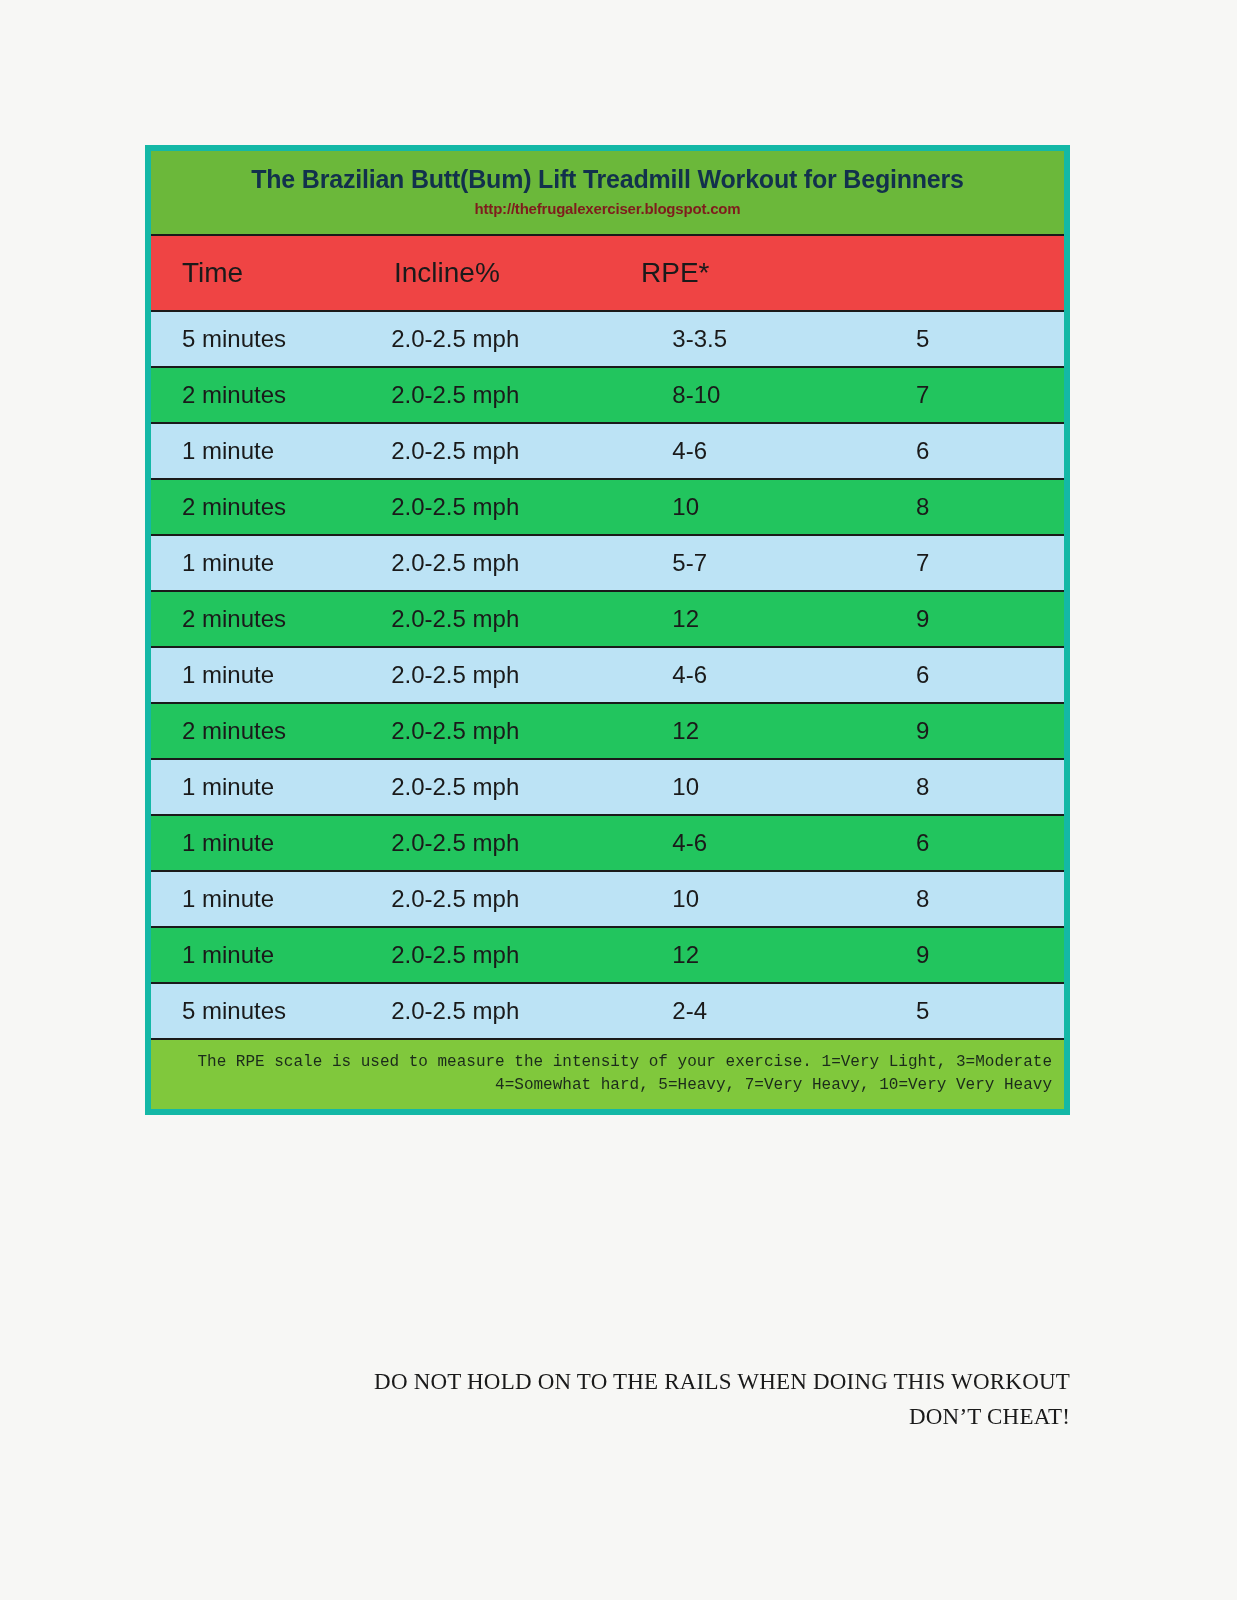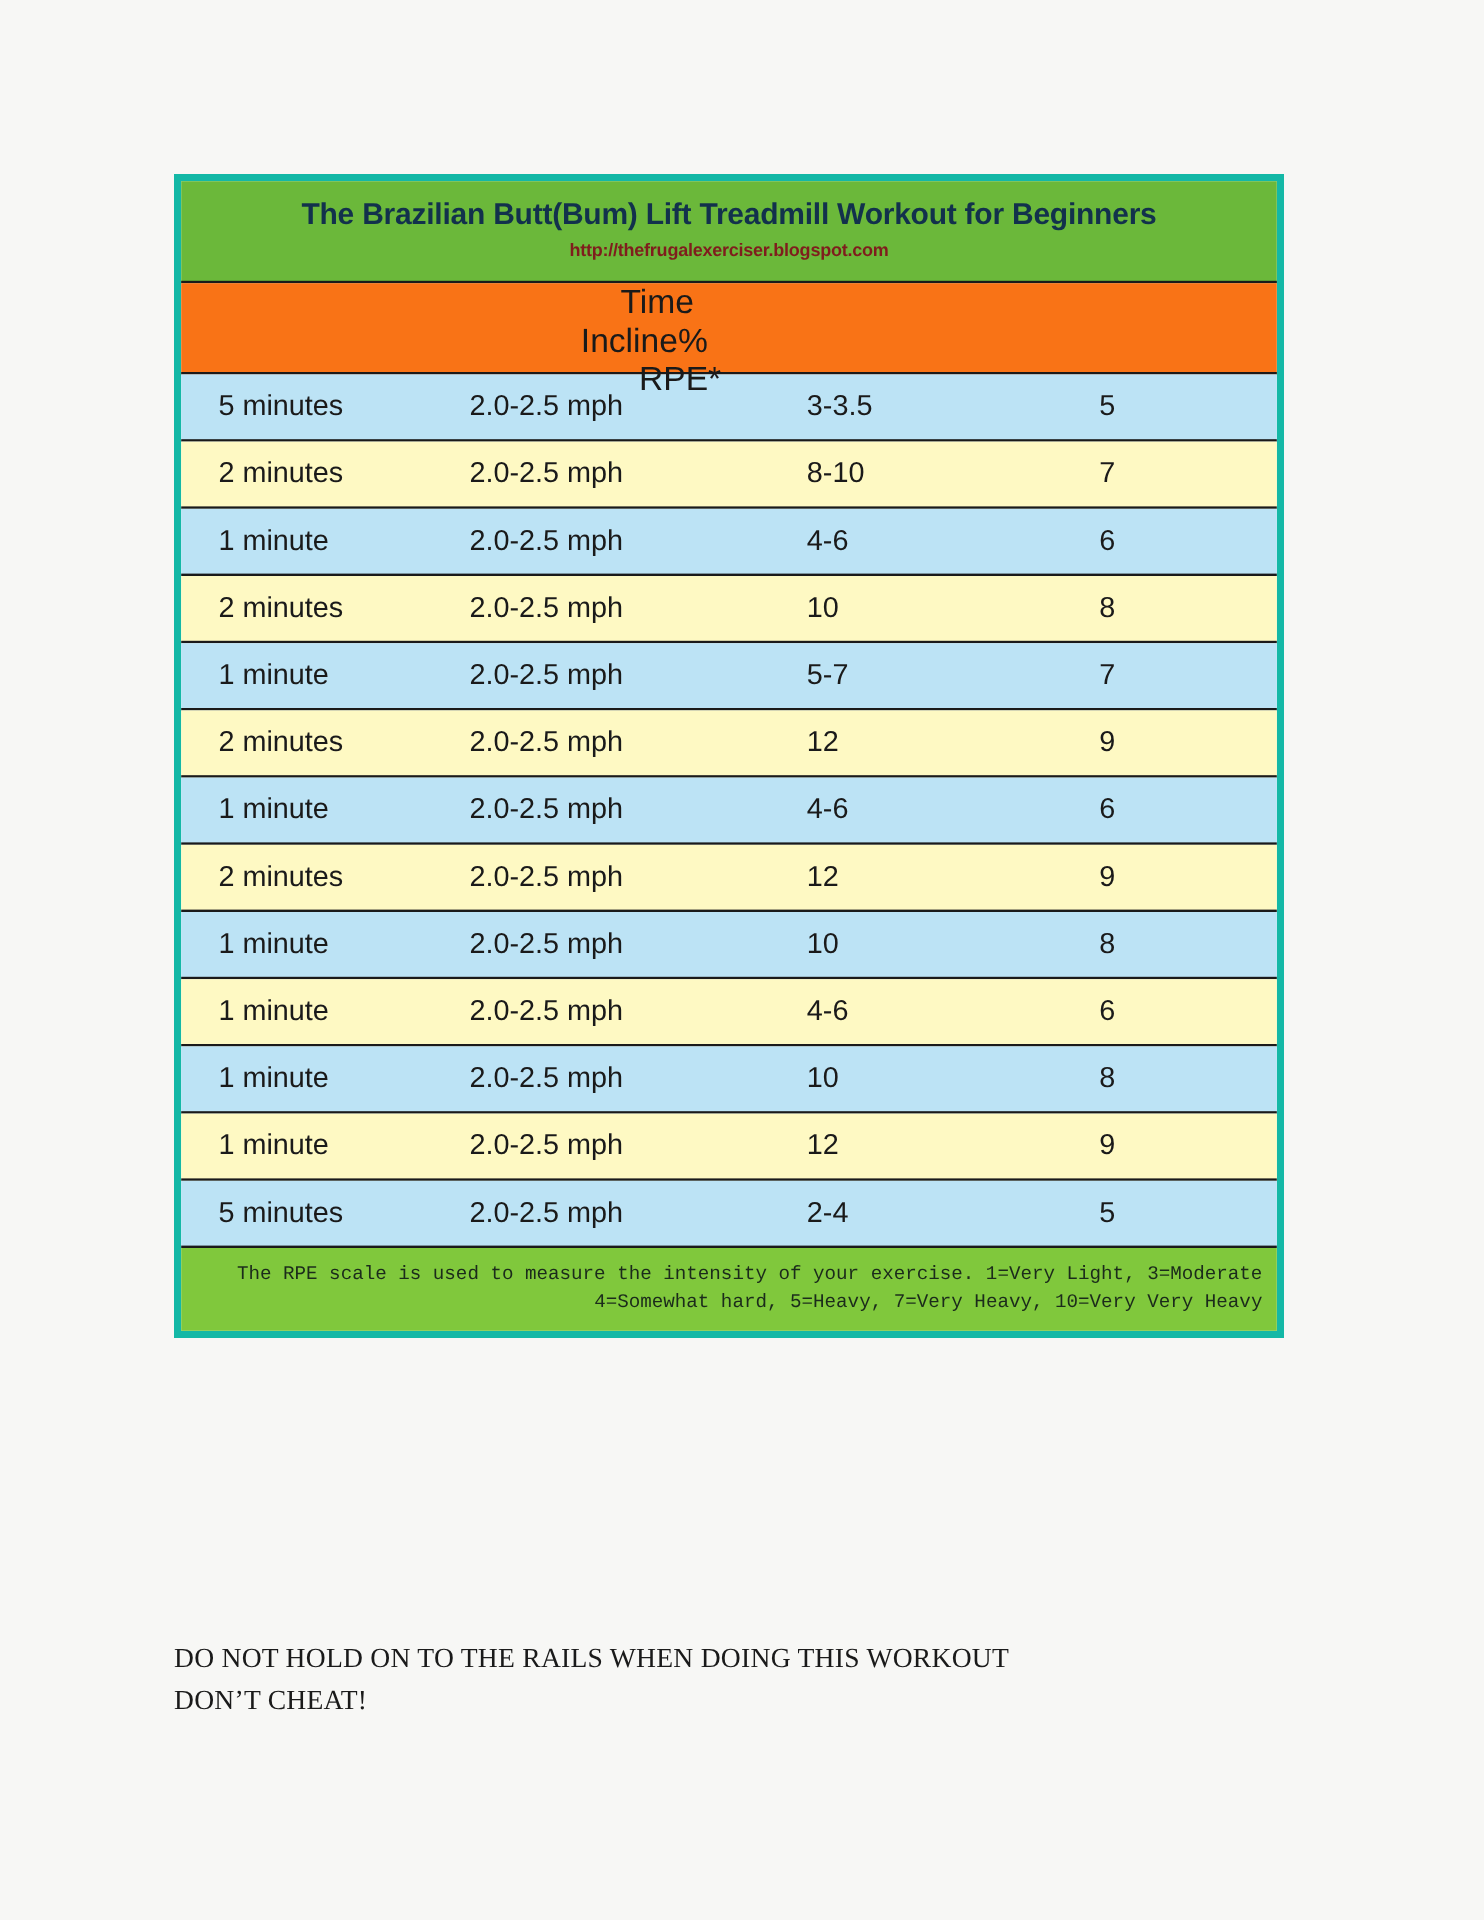--- a/index.html
+++ b/index.html
@@ -56,36 +56,35 @@
 
   
   .col-header-row,
   .data-row {
     display: flex;
     align-items: center;
     border-bottom: 2px solid #1a1a1a;
     box-sizing: border-box;
   }
   .col-header-row {
-    background: #f97316;
+    background: #ef4444;
     height: 76px;
-    flex-direction: column;
   }
   .col-header-row .cell {
     color: #1a1a1a;
     font-size: 28px;
     font-weight: normal;
   }
 
   
   .data-row {
     height: 56px;
   }
   .data-row.blue { background: #bce3f5; }
-  .data-row.orange { background: #fef9c3; }
+  .data-row.orange { background: #22c55e; }
   .data-row .cell {
     color: #1a1a1a;
     font-size: 24px;
   }
 
   
   .cell { box-sizing: border-box; }
   .cell.c-time    { width: 243px; padding-left: 31px; }
   .cell.c-speed   { width: 285px; padding-left: 0px; }
   .cell.c-incline { width: 247px; padding-left: 0px; }
@@ -104,21 +103,21 @@
     font-size: 16px;
     line-height: 1.42;
   }
 
   
   .footer {
     position: absolute;
     left: 145px;
     top: 1365px;
     width: 925px;
-    text-align: left;
+    text-align: right;
     font-family: "Liberation Serif", serif;
     color: #1a1a1a;
   }
   .footer-line {
     font-size: 23px;
     line-height: 1.5;
     letter-spacing: 0.2px;
   }
 </style>
 </head>

